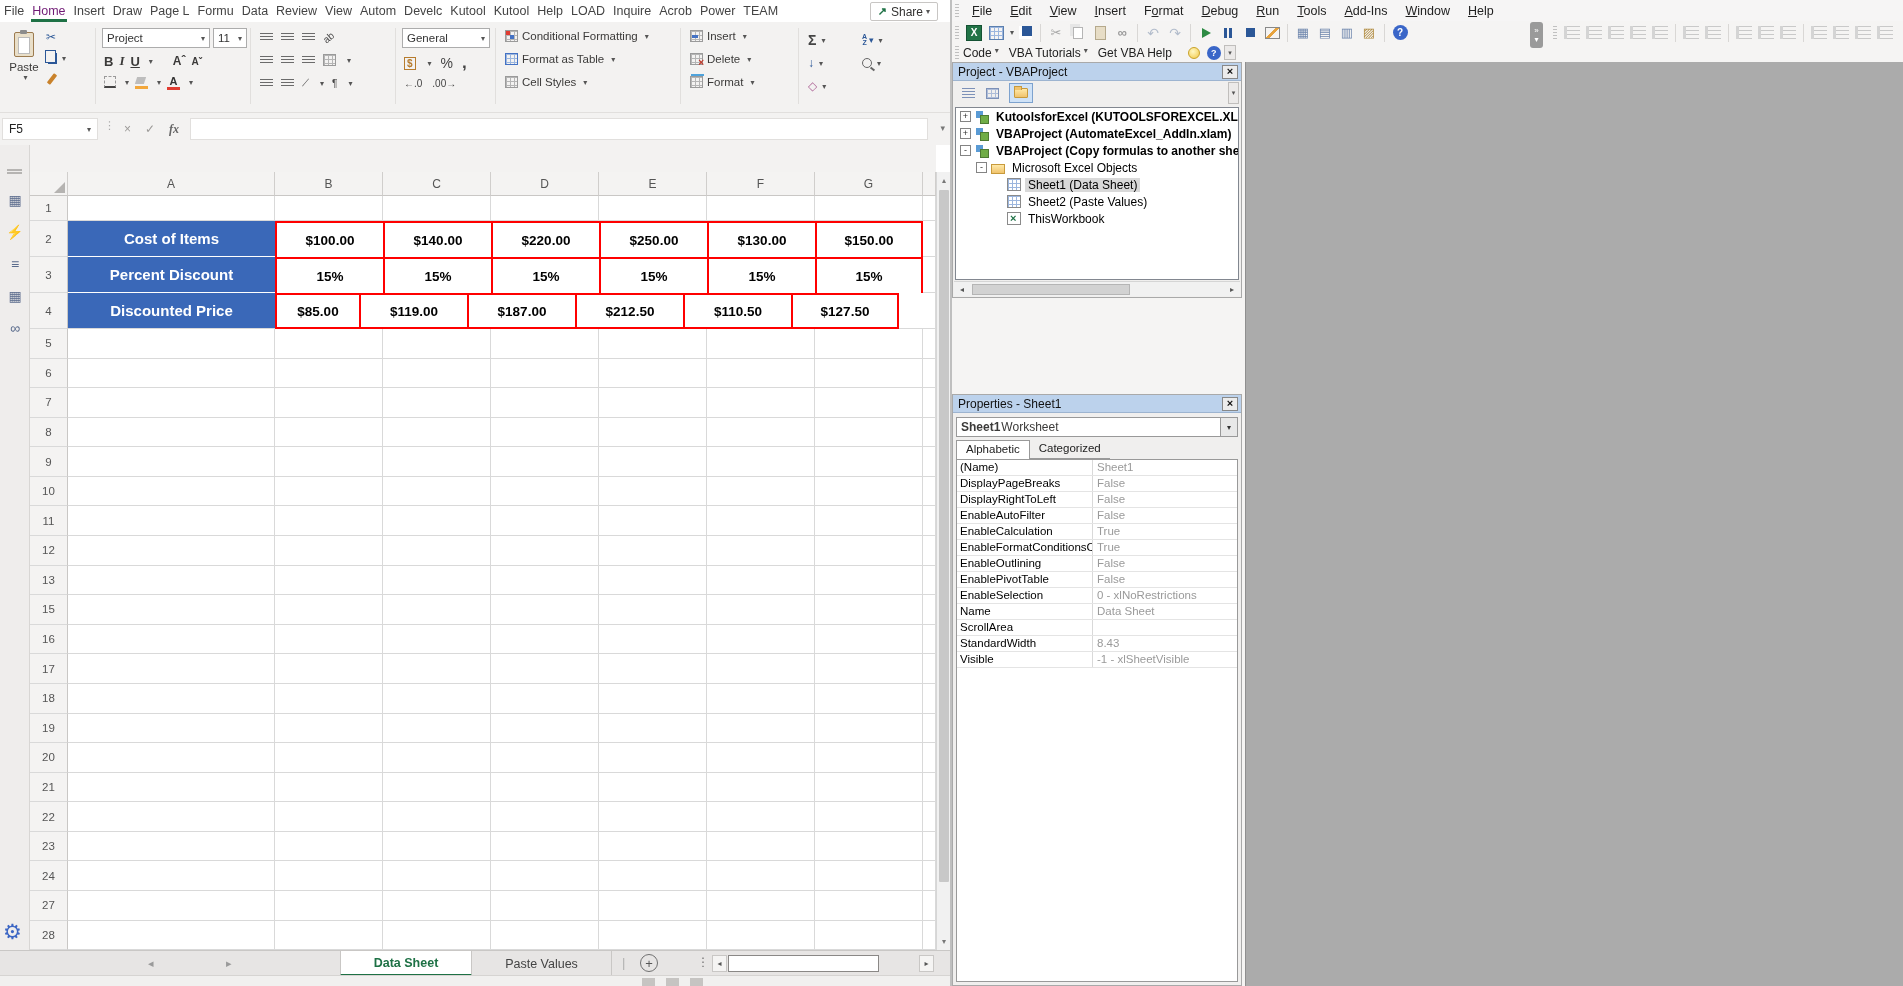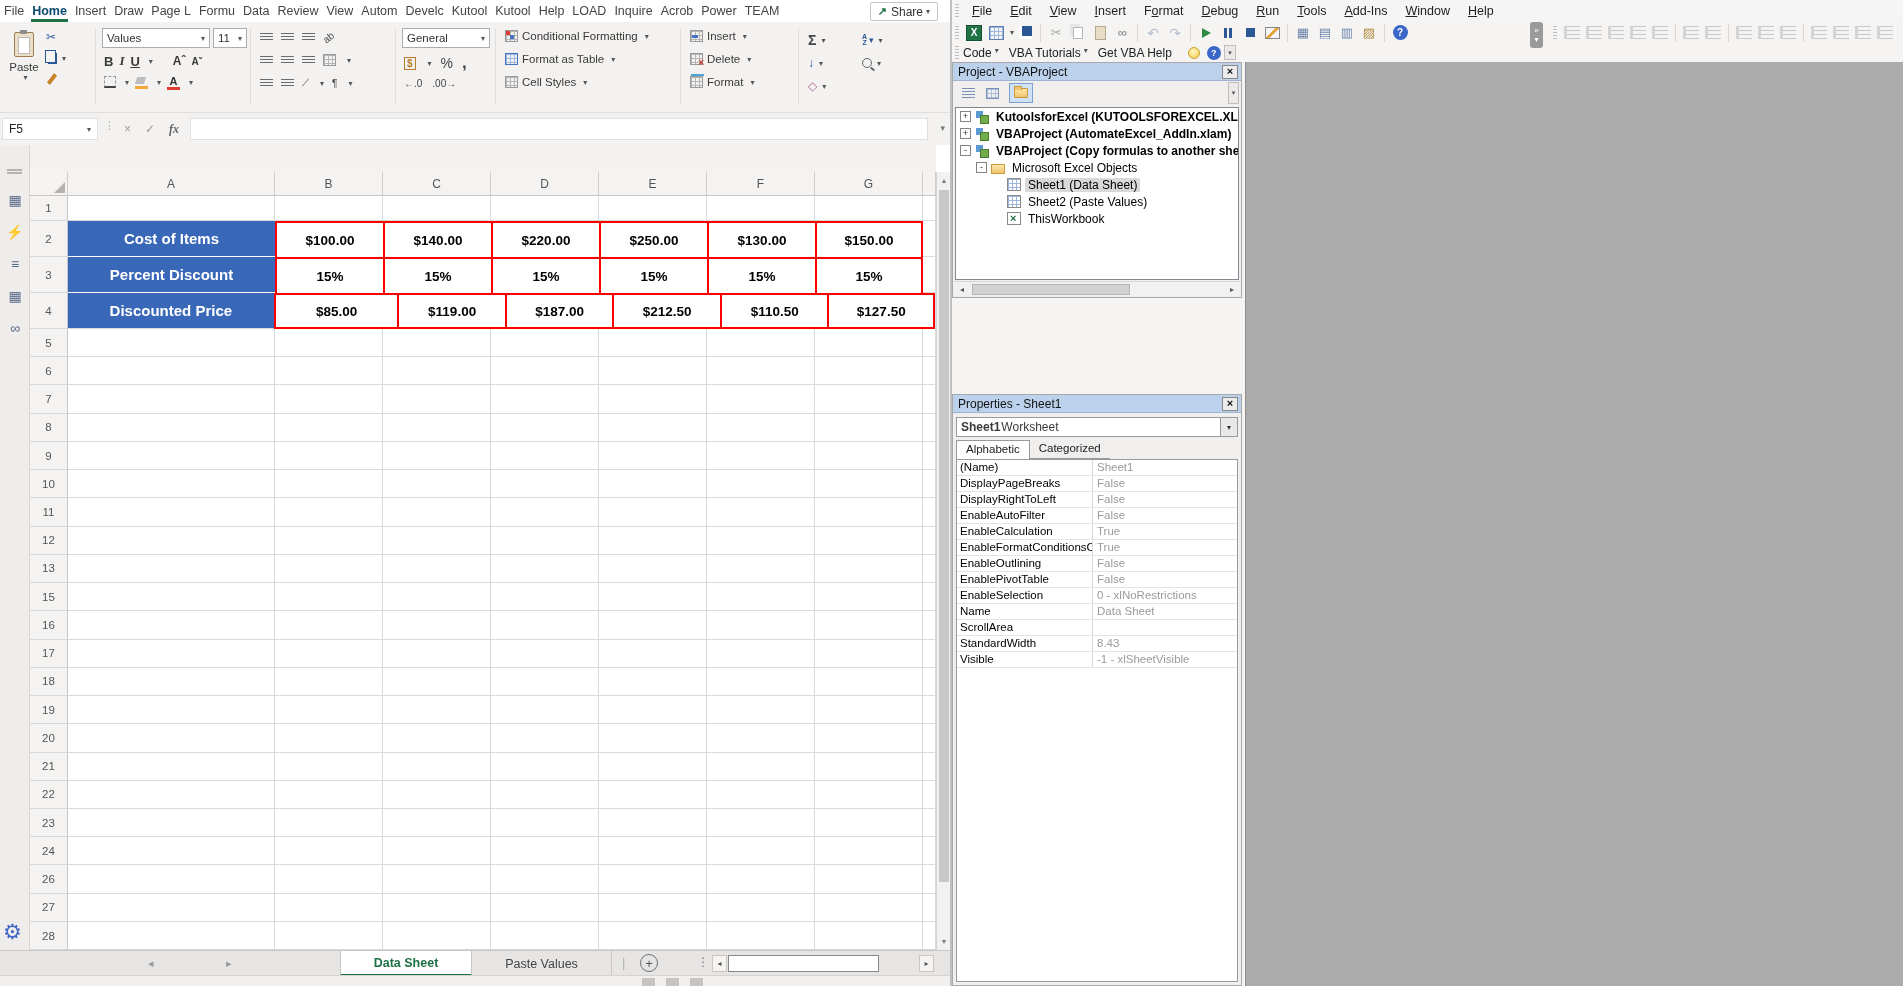--- a/index.html
+++ b/index.html
@@ -3,21 +3,21 @@
 <meta charset="utf-8">
 <style>
   *{margin:0;padding:0;box-sizing:border-box}
   html,body{width:1903px;height:986px;overflow:hidden}
   body{font-family:"Liberation Sans",sans-serif;background:#fff;position:relative;color:#3b3a39}
   .dd{font-size:8px;color:#555;margin-left:3px}
   
   #excel{position:absolute;left:0;top:0;width:950px;height:986px;background:#fff;overflow:hidden}
   .x-menubar{position:absolute;left:0;top:0;width:950px;height:22px;background:#fff;display:flex;align-items:center}
   .x-menu-item{font-size:12.5px;color:#444;padding:0 4px;height:22px;line-height:22px;position:relative;white-space:nowrap;cursor:default}
-  .x-menu-item.active{font-weight:bold;color:#0c4a6e}
+  .x-menu-item.active{font-weight:normal;color:#701a75}
   .x-menu-item.active::after{content:"";position:absolute;left:3px;right:3px;bottom:0;height:3px;background:#1E7145}
   .share-btn{position:absolute;right:12px;top:2px;height:19px;border:1px solid #c8c6c4;background:#fff;border-radius:2px;display:flex;align-items:center;padding:0 7px;font-size:12px;color:#323130}
   .share-arrow{color:#1E7145;font-size:11px;margin-right:4px;font-weight:bold}
   
   .x-ribbon{position:absolute;left:0;top:22px;width:950px;height:91px;background:#F3F2F1;border-bottom:1px solid #E1DFDD;font-size:11.5px}
   .rsep{position:absolute;top:6px;height:76px;width:1px;background:#E1DFDD}
   .glabel{position:absolute;top:96px;font-size:10.5px;color:#605E5C;transform:translateX(-50%);white-space:nowrap}
   .launcher{position:absolute;top:99px;width:7px;height:7px;border-right:1px solid #8a8886;border-bottom:1px solid #8a8886}
   .paste-btn{position:absolute;left:6px;top:6px;width:36px;height:84px;display:flex;flex-direction:column;align-items:center;padding-top:4px}
   .ic-clipboard{width:20px;height:25px;border:1.5px solid #9c7b4f;border-radius:2px;background:#e9dfc9;position:relative}
@@ -230,21 +230,21 @@
             <span class="ic-copy"></span>
             <span class="dd">▾</span>
           </span>
         <span class="rsb">
             <span class="ic-painter"></span>
           </span>
       </div>
       <div class="rsep" style="left:95px"></div>
 
       <div class="fbox" style="position:absolute;left:102px;top:6px;width:108px">
-        <span>Values</span>
+        <span>Project</span>
           <span class="dd">▾</span>
       </div>
       <div class="fbox" style="position:absolute;left:213px;top:6px;width:34px">
         <span>11</span>
           <span class="dd">▾</span>
       </div>
       <div class="rrow" style="left:104px;top:31px">
         <span class="rch">B</span>
         <span class="rch ital">I</span>
         <span class="rch undl">U</span>
@@ -446,21 +446,21 @@
             <div class="sc val" style="width: 108px;">15%</div>
             <div class="sc val" style="width: 108px;">15%</div>
             <div class="sc val" style="width: 108px;">15%</div>
             <div class="sc val" style="width: 108px;">15%</div>
             <div class="sc val last" style="width: 108px;">15%</div>
             <div class="sc" style="flex: 1 1 auto;"></div>
           </div>
           <div class="s-row rowbot" style="height: 36px;">
             <div class="sh" style="width: 38px;">4</div>
             <div class="sc lbl" style="width: 207px;">Discounted Price</div>
-            <div class="sc val" style="width: 124px;">$85.00</div>
+            <div class="sc val" style="width: 84px;">$85.00</div>
             <div class="sc val" style="width: 108px;">$119.00</div>
             <div class="sc val" style="width: 108px;">$187.00</div>
             <div class="sc val" style="width: 108px;">$212.50</div>
             <div class="sc val" style="width: 108px;">$110.50</div>
             <div class="sc val last" style="width: 108px;">$127.50</div>
             <div class="sc" style="flex: 1 1 auto;"></div>
           </div>
           <div class="s-row flexr" style="">
             <div class="sh" style="width: 38px;">5</div>
             <div class="sc" style="width: 207px;"></div>
@@ -654,31 +654,20 @@
             <div class="sc" style="width: 108px;"></div>
             <div class="sc" style="width: 108px;"></div>
             <div class="sc" style="width: 108px;"></div>
             <div class="sc" style="width: 108px;"></div>
             <div class="sc" style="width: 108px;"></div>
             <div class="sc" style="width: 108px;"></div>
             <div class="sc" style="flex: 1 1 auto;"></div>
           </div>
           <div class="s-row flexr" style="">
             <div class="sh" style="width: 38px;">24</div>
-            <div class="sc" style="width: 207px;"></div>
-            <div class="sc" style="width: 108px;"></div>
-            <div class="sc" style="width: 108px;"></div>
-            <div class="sc" style="width: 108px;"></div>
-            <div class="sc" style="width: 108px;"></div>
-            <div class="sc" style="width: 108px;"></div>
-            <div class="sc" style="width: 108px;"></div>
-            <div class="sc" style="flex: 1 1 auto;"></div>
-          </div>
-          <div class="s-row flexr" style="">
-            <div class="sh" style="width: 38px;">26</div>
             <div class="sc" style="width: 207px;"></div>
             <div class="sc" style="width: 108px;"></div>
             <div class="sc" style="width: 108px;"></div>
             <div class="sc" style="width: 108px;"></div>
             <div class="sc" style="width: 108px;"></div>
             <div class="sc" style="width: 108px;"></div>
             <div class="sc" style="width: 108px;"></div>
             <div class="sc" style="flex: 1 1 auto;"></div>
           </div>
           <div class="s-row flexr" style="">

